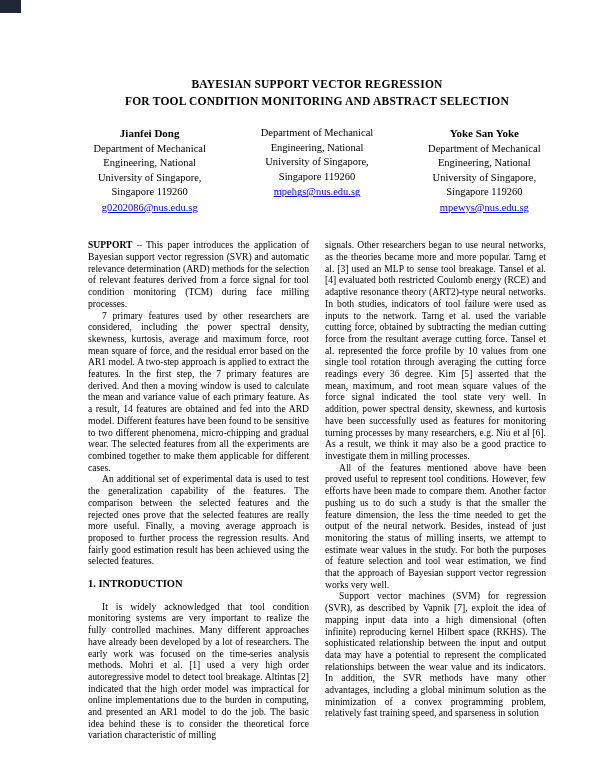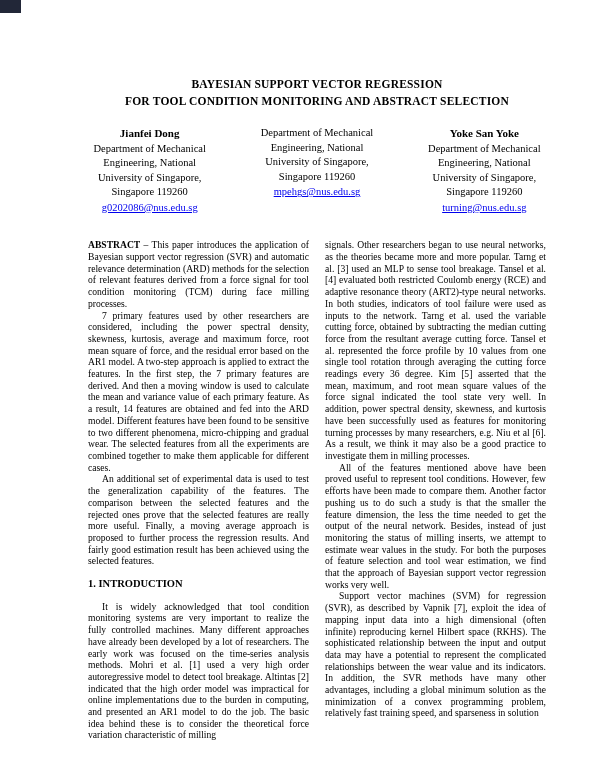--- a/index.html
+++ b/index.html
@@ -95,29 +95,29 @@
     </div>
 
     <div class="author">
       <div class="author-affiliation">Department of Mechanical Engineering, National University of Singapore, Singapore 119260</div>
       <a class="email">mpehgs@nus.edu.sg</a>
     </div>
 
     <div class="author">
       <div class="author-name">Yoke San Yoke</div>
       <div class="author-affiliation">Department of Mechanical Engineering, National University of Singapore, Singapore 119260</div>
-      <a class="email">turning@nus.edu.sg</a>
+      <a class="email">mpewys@nus.edu.sg</a>
     </div>
 
   </div>
 
   <div class="columns">
 
     <div class="col">
-      <p><span class="abstract-label">ABSTRACT</span><span> – This paper introduces the application of Bayesian support vector regression (SVR) and automatic relevance determination (ARD) methods for the selection of relevant features derived from a force signal for tool condition monitoring (TCM) during face milling processes.</span></p>
+      <p><span class="abstract-label">SUPPORT</span><span> – This paper introduces the application of Bayesian support vector regression (SVR) and automatic relevance determination (ARD) methods for the selection of relevant features derived from a force signal for tool condition monitoring (TCM) during face milling processes.</span></p>
       <p class="p-indent">7 primary features used by other researchers are considered, including the power spectral density, skewness, kurtosis, average and maximum force, root mean square of force, and the residual error based on the AR1 model. A two-step approach is applied to extract the features. In the first step, the 7 primary features are derived. And then a moving window is used to calculate the mean and variance value of each primary feature. As a result, 14 features are obtained and fed into the ARD model. Different features have been found to be sensitive to two different phenomena, micro-chipping and gradual wear. The selected features from all the experiments are combined together to make them applicable for different cases.</p>
       <p class="p-indent">An additional set of experimental data is used to test the generalization capability of the features. The comparison between the selected features and the rejected ones prove that the selected features are really more useful. Finally, a moving average approach is proposed to further process the regression results. And fairly good estimation result has been achieved using the selected features.</p>
       <h2 class="section-heading">1. INTRODUCTION</h2>
       <p class="p-indent">It is widely acknowledged that tool condition monitoring systems are very important to realize the fully controlled machines. Many different approaches have already been developed by a lot of researchers. The early work was focused on the time-series analysis methods. Mohri et al. [1] used a very high order autoregressive model to detect tool breakage. Altintas [2] indicated that the high order model was impractical for online implementations due to the burden in computing, and presented an AR1 model to do the job. The basic idea behind these is to consider the theoretical force variation characteristic of milling</p>
     </div>
 
     <div class="col">
       <p>signals. Other researchers began to use neural networks, as the theories became more and more popular. Tarng et al. [3] used an MLP to sense tool breakage. Tansel et al. [4] evaluated both restricted Coulomb energy (RCE) and adaptive resonance theory (ART2)-type neural networks. In both studies, indicators of tool failure were used as inputs to the network. Tarng et al. used the variable cutting force, obtained by subtracting the median cutting force from the resultant average cutting force. Tansel et al. represented the force profile by 10 values from one single tool rotation through averaging the cutting force readings every 36 degree. Kim [5] asserted that the mean, maximum, and root mean square values of the force signal indicated the tool state very well. In addition, power spectral density, skewness, and kurtosis have been successfully used as features for monitoring turning processes by many researchers, e.g. Niu et al [6]. As a result, we think it may also be a good practice to investigate them in milling processes.</p>
       <p class="p-indent">All of the features mentioned above have been proved useful to represent tool conditions. However, few efforts have been made to compare them. Another factor pushing us to do such a study is that the smaller the feature dimension, the less the time needed to get the output of the neural network. Besides, instead of just monitoring the status of milling inserts, we attempt to estimate wear values in the study. For both the purposes of feature selection and tool wear estimation, we find that the approach of Bayesian support vector regression works very well.</p>
       <p class="p-indent">Support vector machines (SVM) for regression (SVR), as described by Vapnik [7], exploit the idea of mapping input data into a high dimensional (often infinite) reproducing kernel Hilbert space (RKHS). The sophisticated relationship between the input and output data may have a potential to represent the complicated relationships between the wear value and its indicators. In addition, the SVR methods have many other advantages, including a global minimum solution as the minimization of a convex programming problem, relatively fast training speed, and sparseness in solution</p>

